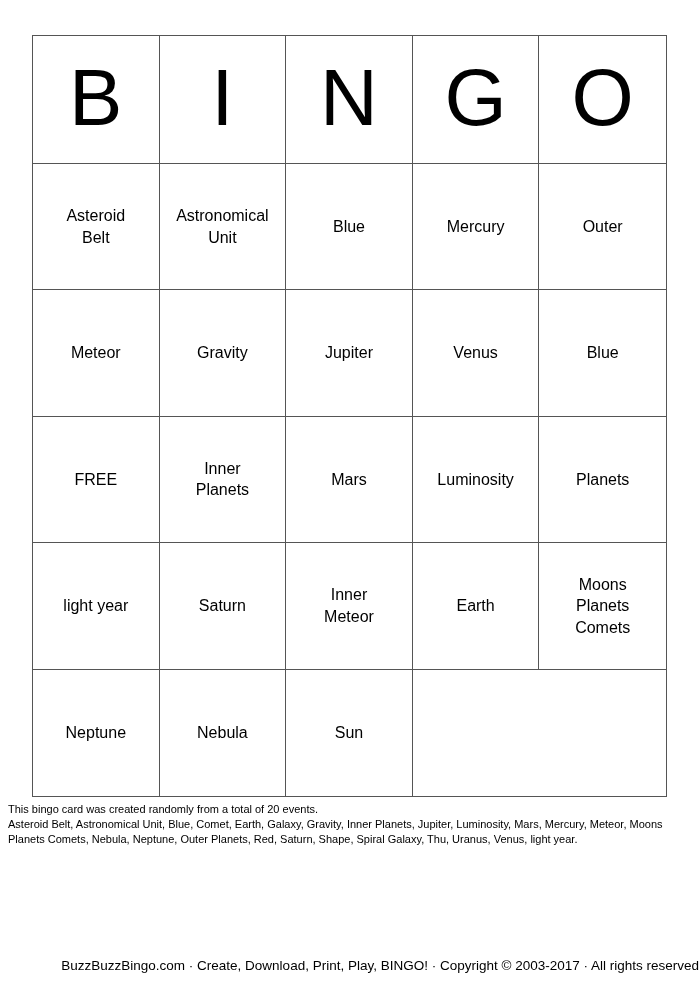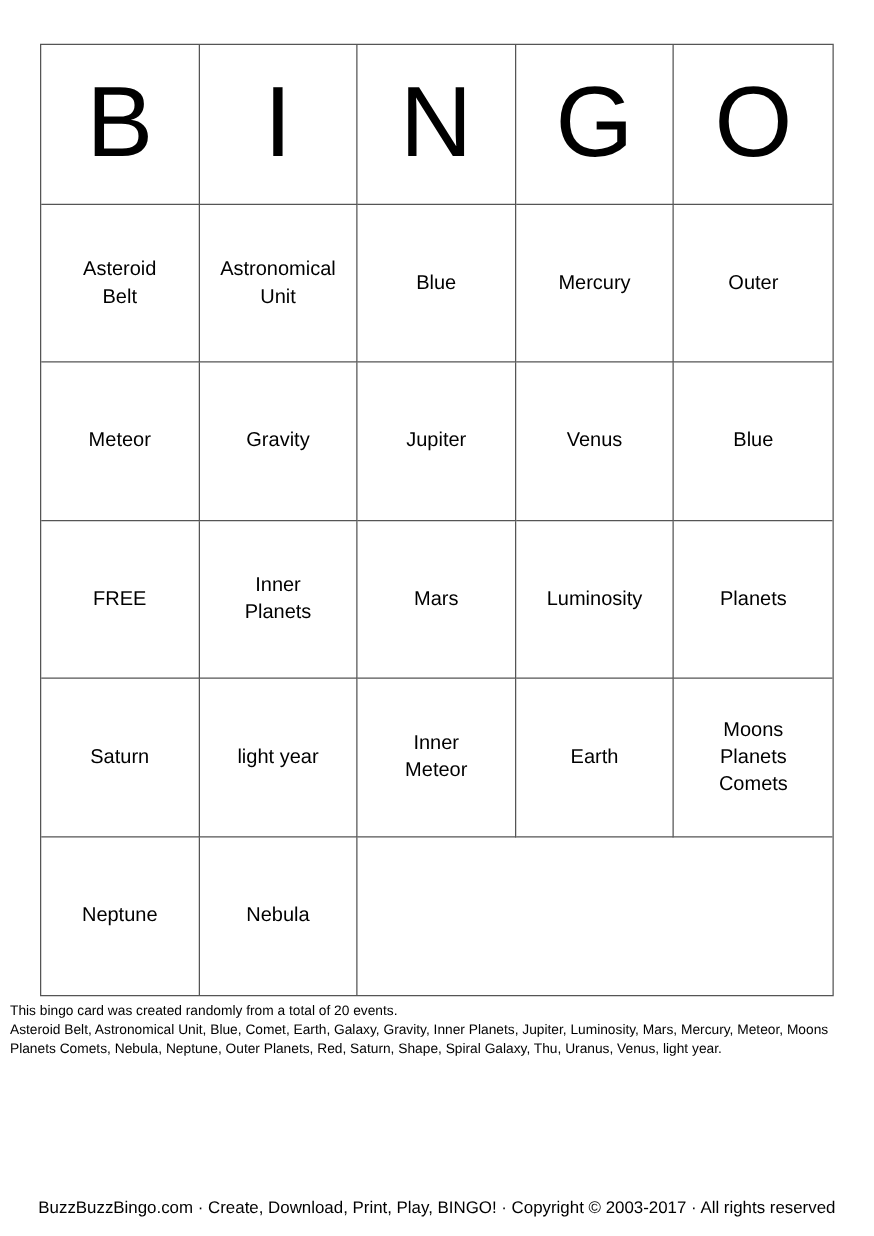--- a/index.html
+++ b/index.html
@@ -58,21 +58,21 @@
     color: #000000;
   }
   .footnote p {
     margin: 0;
   }
   .footer {
     position: absolute;
     left: 0;
     top: 958px;
     width: 699px;
-    text-align: center;
+    text-align: right;
     font-size: 13.5px;
     color: #000000;
   }
 </style>
 </head>
 <body>
 
 <div class="bingo-grid">
 
   <div class="cell header-cell">B</div>
@@ -95,31 +95,32 @@
 
   <div class="cell">Venus</div>
   <div class="cell">Blue</div>
   <div class="cell">FREE</div>
   <div class="cell">Inner
 Planets</div>
   <div class="cell">Mars</div>
 
   <div class="cell">Luminosity</div>
   <div class="cell">Planets</div>
+  <div class="cell">light year</div>
   <div class="cell">Saturn</div>
-  <div class="cell">light year</div>
   <div class="cell">Inner
 Meteor</div>
 
   <div class="cell">Earth</div>
   <div class="cell">Moons
 Planets
 Comets</div>
   <div class="cell">Neptune</div>
   <div class="cell">Nebula</div>
+  <div class="cell">Sun</div>
 </div>
 
 <div class="footnote">
   <p>This bingo card was created randomly from a total of 20 events.</p>
   <p>Asteroid Belt, Astronomical Unit, Blue, Comet, Earth, Galaxy, Gravity, Inner Planets, Jupiter, Luminosity, Mars, Mercury, Meteor, Moons Planets Comets, Nebula, Neptune, Outer Planets, Red, Saturn, Shape, Spiral Galaxy, Thu, Uranus, Venus, light year.</p>
 </div>
 
 <div class="footer">
   <span>BuzzBuzzBingo.com · Create, Download, Print, Play, BINGO! · Copyright © 2003-2017 · All rights reserved</span>
 </div>

